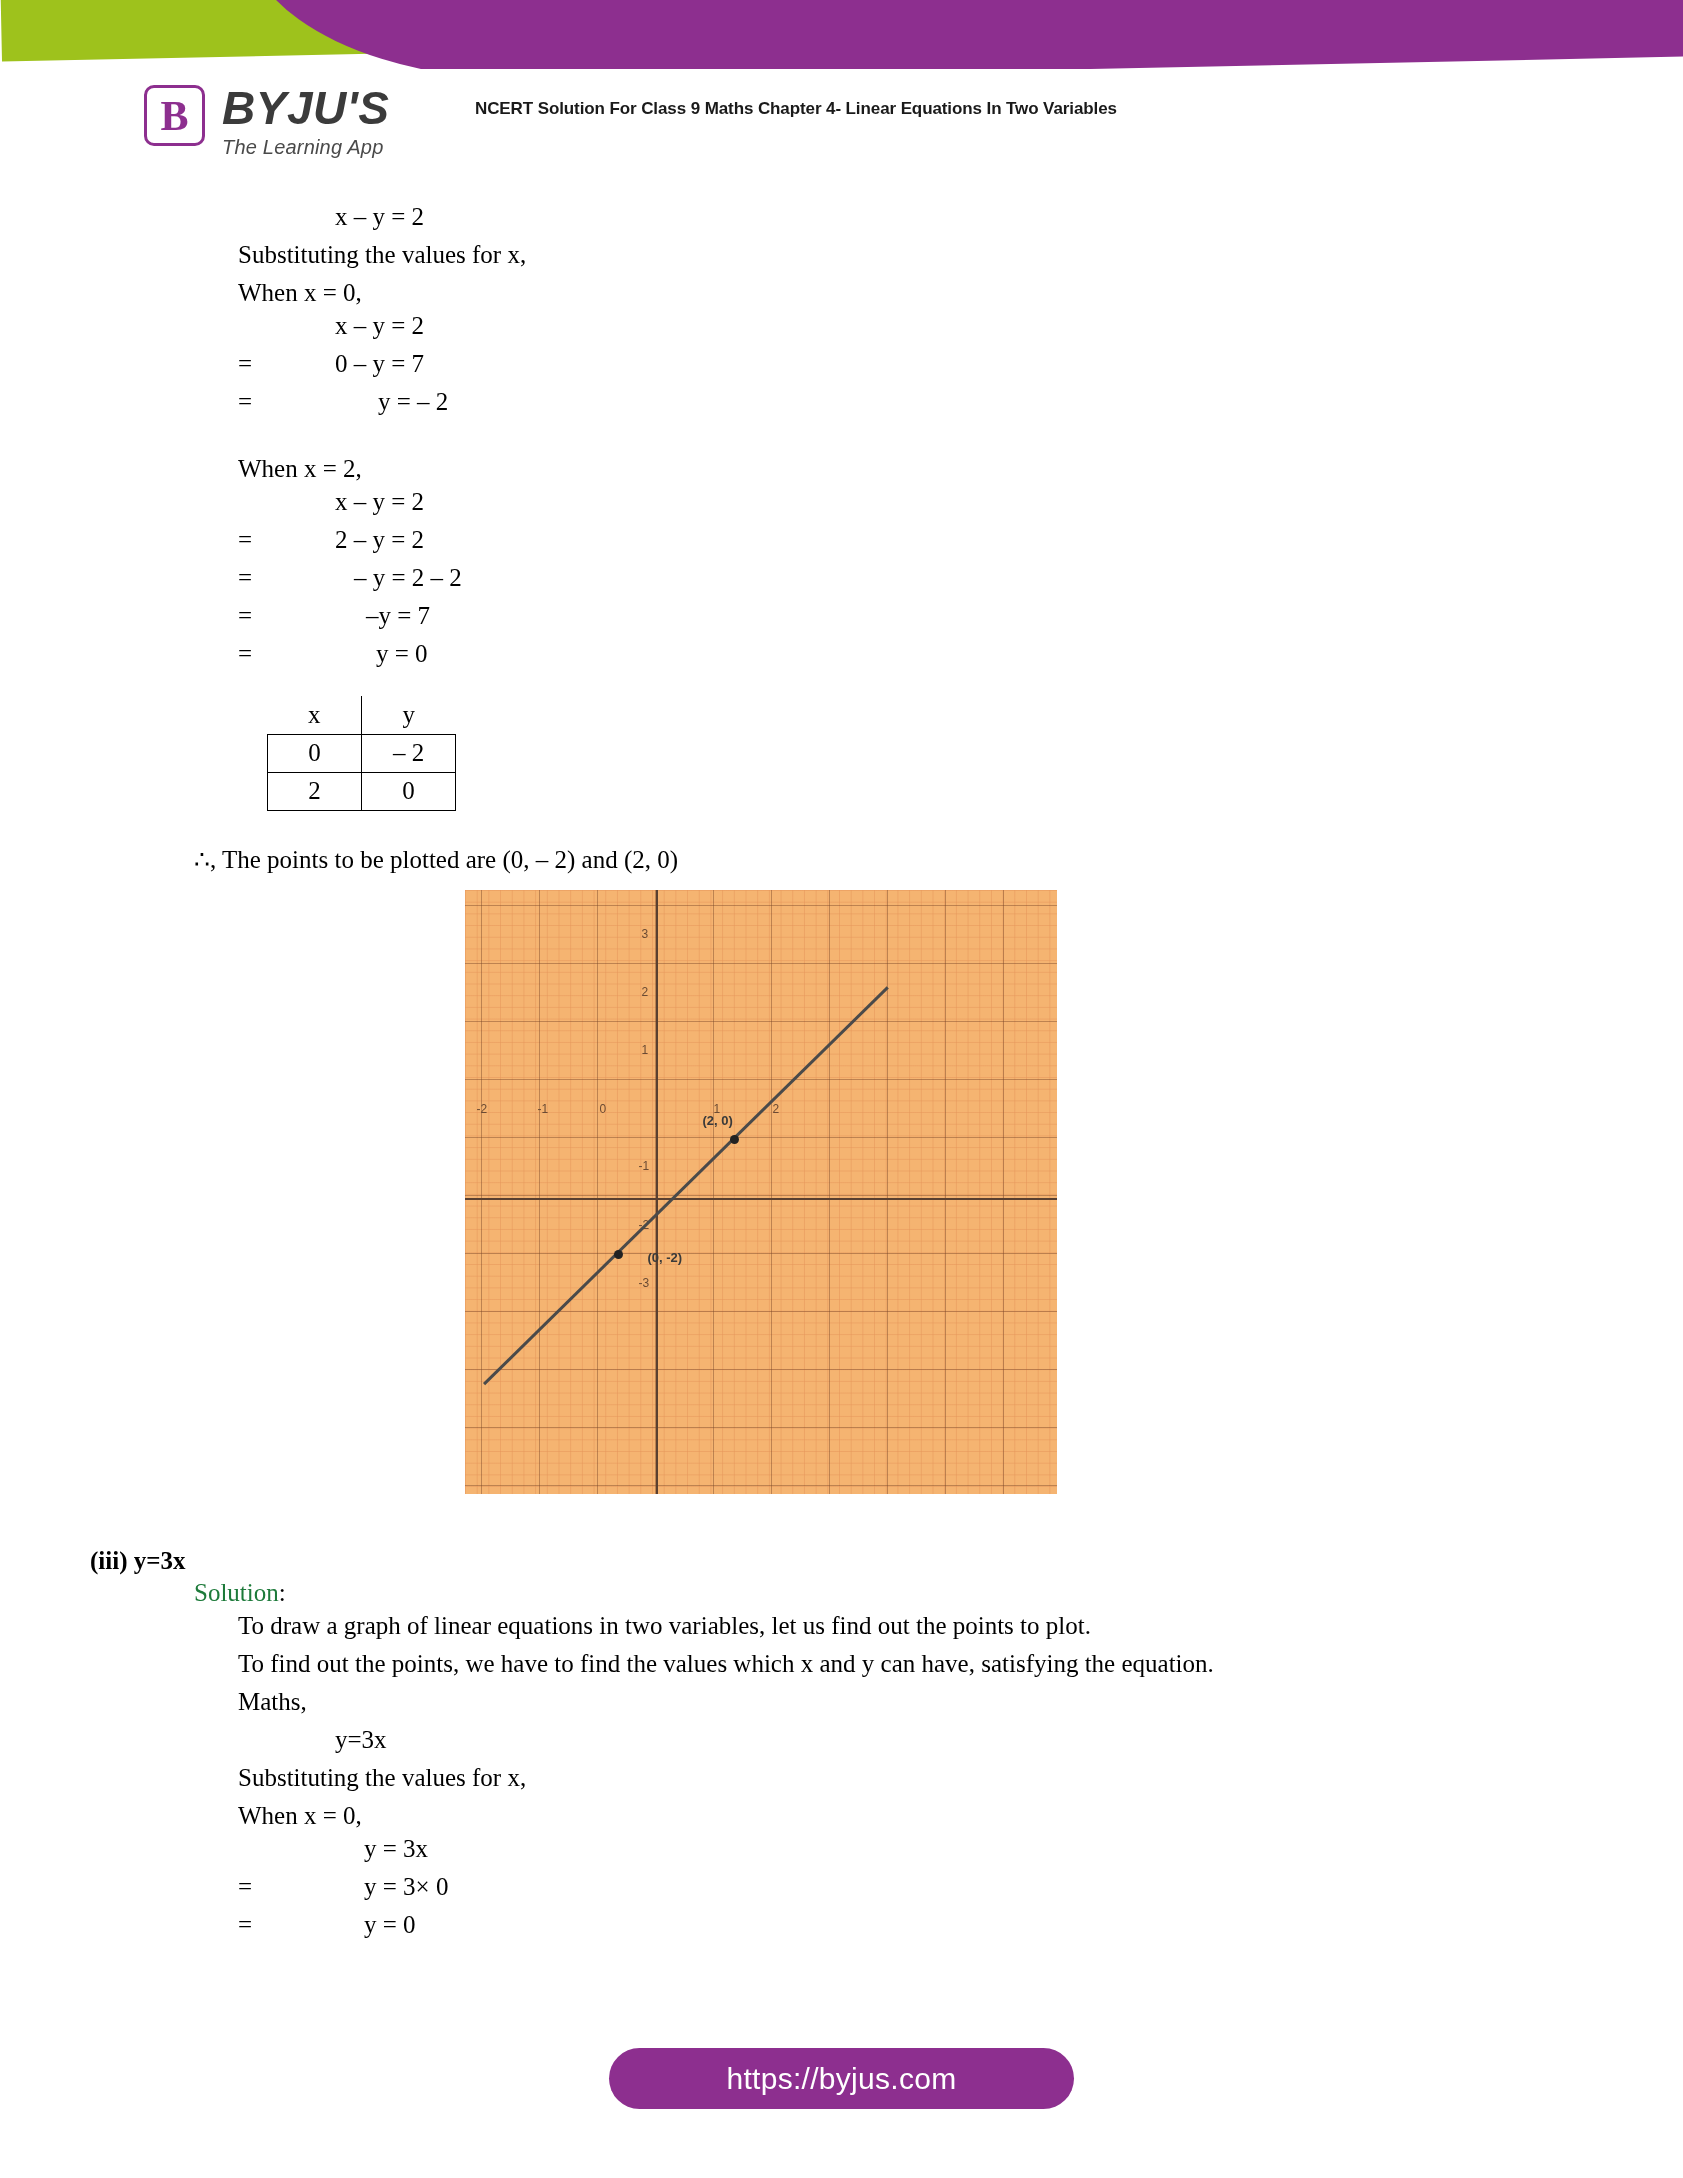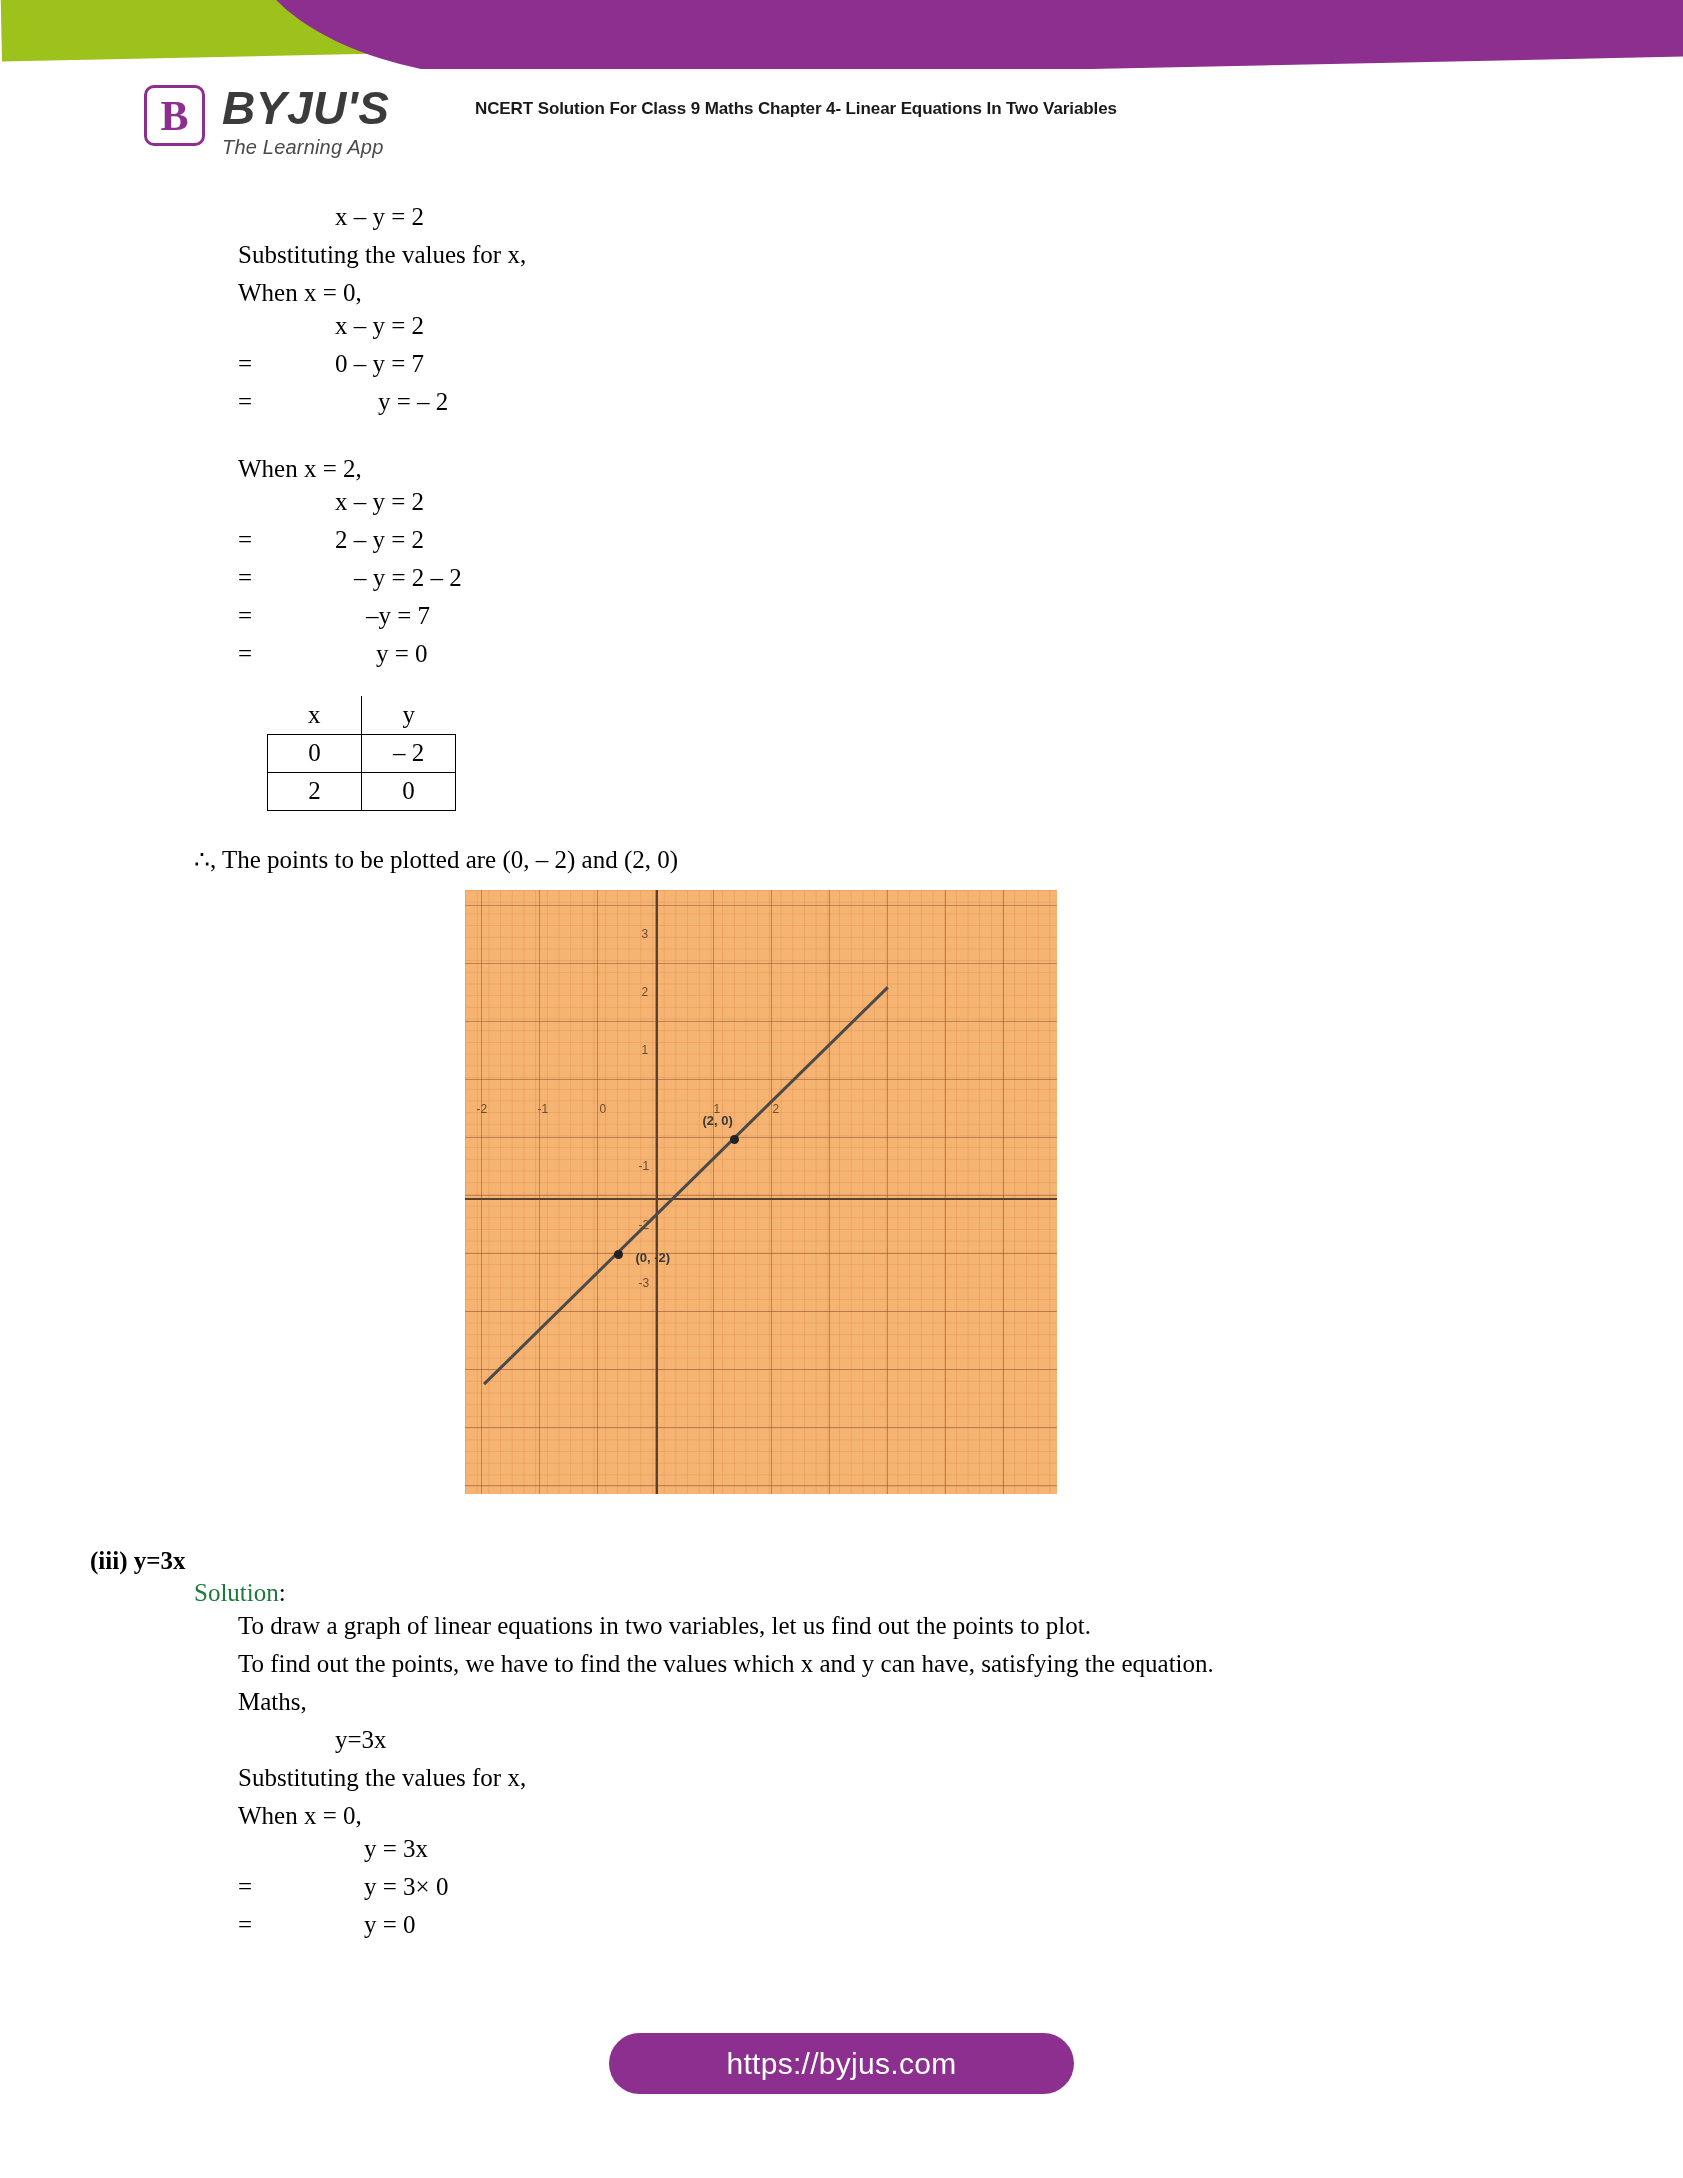--- a/index.html
+++ b/index.html
@@ -105,21 +105,21 @@
   .pt { position:absolute; width:9px; height:9px; background:#222; border-radius:50%; }
   .pt-lbl { position:absolute; font-size:13px; font-weight:bold; color:#3a3a3a; font-family:"Liberation Sans", sans-serif; }
 
   
   .sec-title { padding-left:90px; font-size:25px; font-weight:bold; margin-top:53px; }
   .sol-label { padding-left:194px; font-size:25px; color:#1d7a3a; margin-top:4px; }
   .sol-label .colon { color:#000; }
 
   
   .footer {
-    position:absolute; left:0; bottom:84px; width:1683px; display:flex; justify-content:center;
+    position:absolute; left:0; bottom:69px; width:1683px; display:flex; justify-content:center;
   }
   .footer-pill {
     background:#8d2f8f; color:#fff; border-radius:34px;
     width:465px; height:61px; display:flex; align-items:center; justify-content:center;
     font-family:"Liberation Sans", sans-serif; font-size:30px; letter-spacing:0.3px;
   }
 </style>
 </head>
 <body>
 
@@ -217,21 +217,21 @@
 
       <div class="tick-lbl" style="left:12px;  top:212px;">-2</div>
       <div class="tick-lbl" style="left:73px;  top:212px;">-1</div>
       <div class="tick-lbl" style="left:135px; top:212px;">0</div>
       <div class="tick-lbl" style="left:249px; top:212px;">1</div>
       <div class="tick-lbl" style="left:308px; top:212px;">2</div>
 
       <div class="plot-line" style="left:18px; top:493px; width:566px; transform:rotate(-44.5deg);"></div>
 
       <div class="pt" style="left:149px; top:360px;"></div>
-      <div class="pt-lbl" style="left:171px; top:360px;">(0, -2)</div>
+      <div class="pt-lbl" style="left:183px; top:360px;">(0, -2)</div>
 
       <div class="pt" style="left:265px; top:245px;"></div>
       <div class="pt-lbl" style="left:238px; top:223px;">(2, 0)</div>
     </div>
   </div>
 
   <div class="sec-title">(iii) y=3x</div>
   <div class="sol-label"><span>Solution</span><span class="colon">:</span></div>
 
   <div class="ln indent-1">To draw a graph of linear equations in two variables, let us find out the points to plot.</div>

